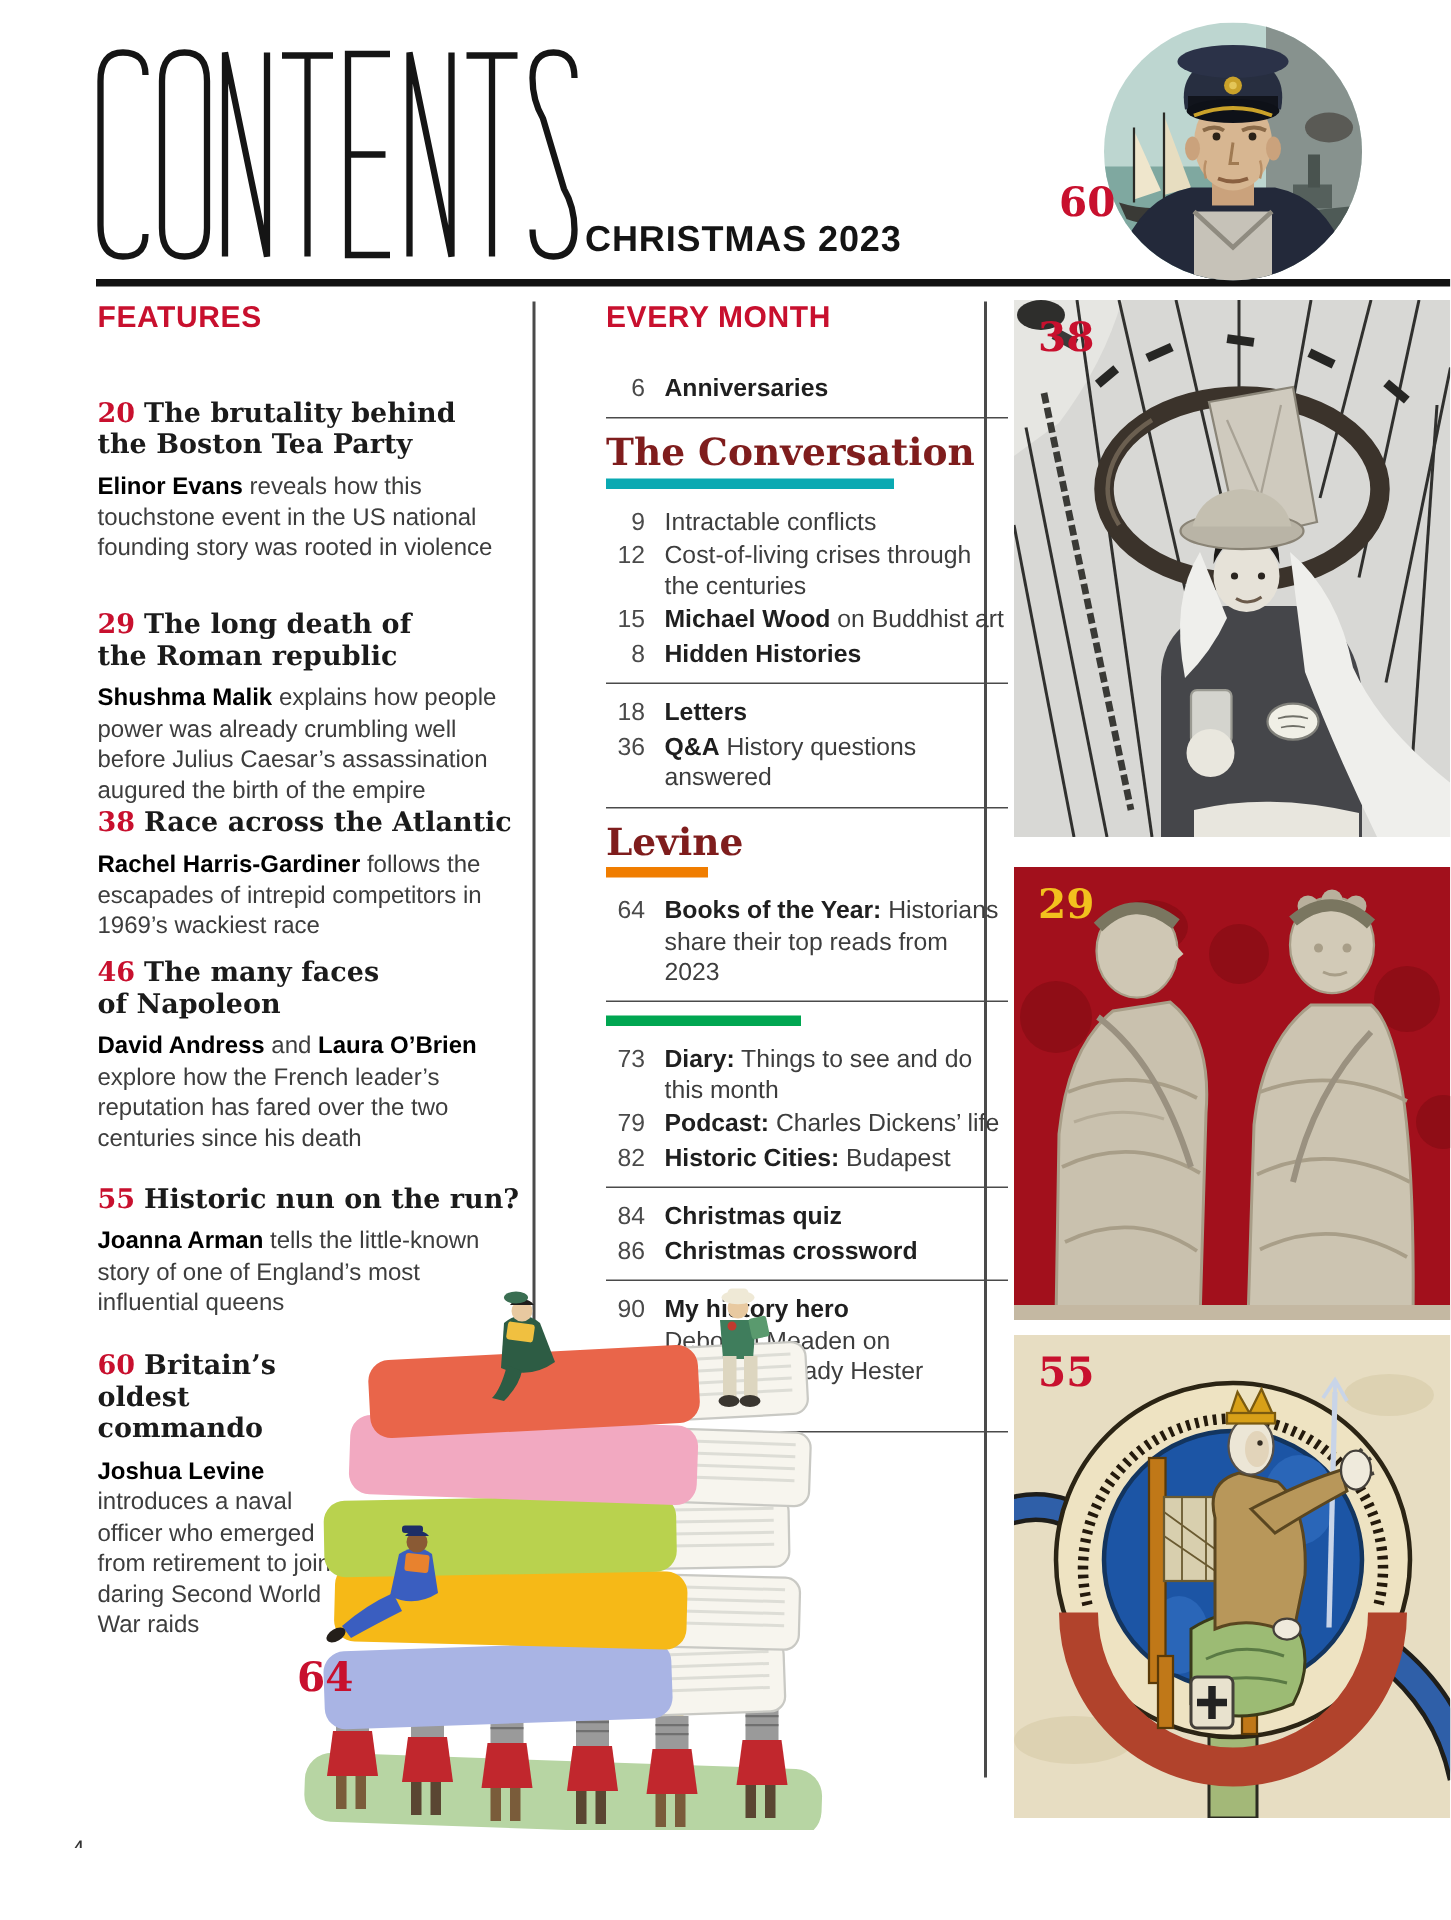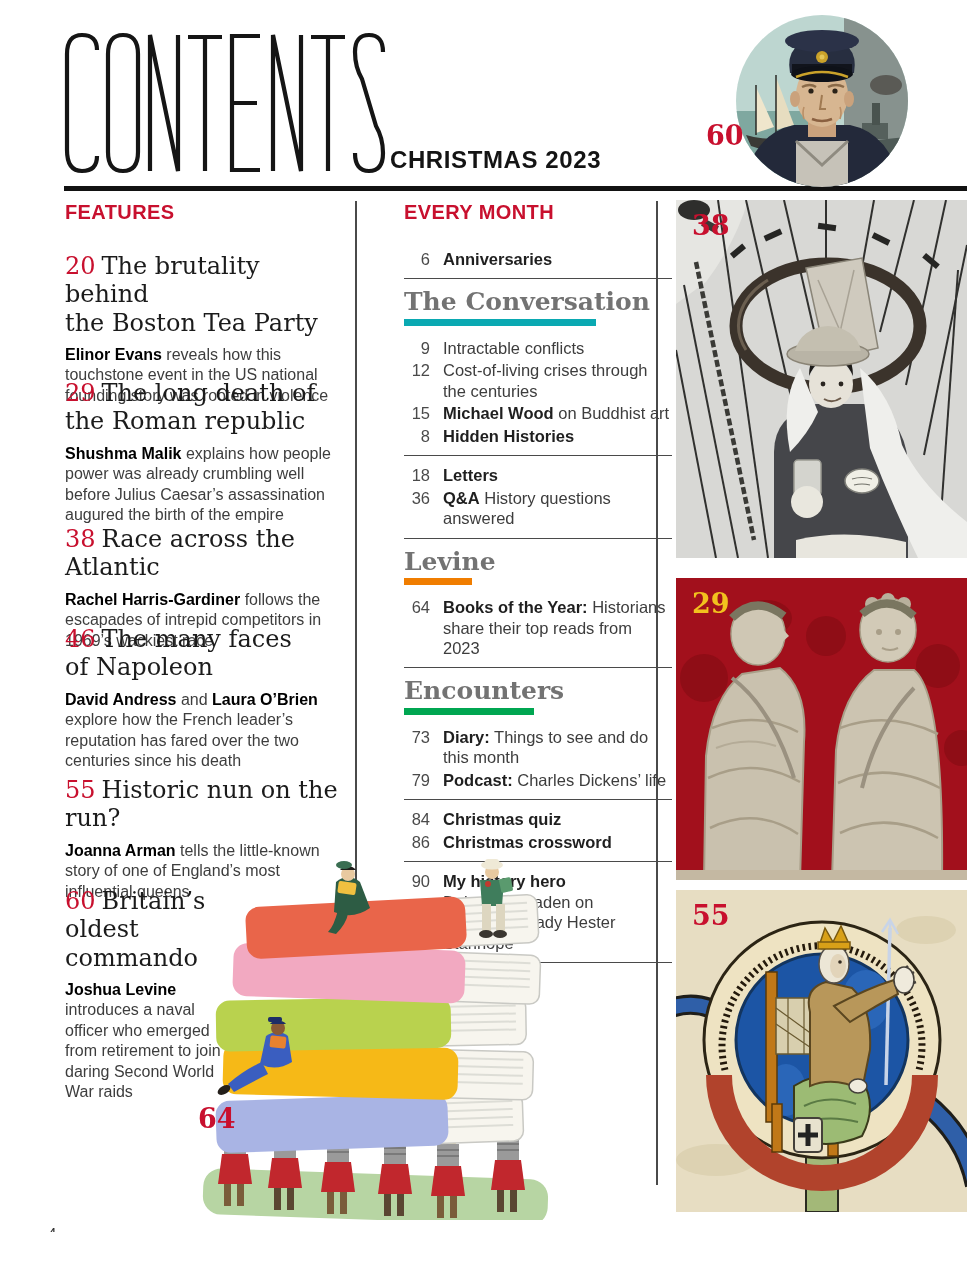--- a/index.html
+++ b/index.html
@@ -13,37 +13,37 @@
   
   .imglabel{position:absolute;font-family:"DejaVu Serif",serif;font-weight:bold;
             font-size:27px;color:#c8102e;z-index:6;}
   .imglabel.gold{color:#f2c11e;}
   
   .vdiv{position:absolute;width:1.5px;background:#4a4a4a;}
   .eyebrow{margin:0;font-size:20px;font-weight:bold;color:#c8102e;letter-spacing:.4px;}
   
   .features{position:absolute;left:65px;top:201px;width:285px;}
   .feat{position:absolute;left:0;width:285px;}
-  .ftitle{margin:4px 0 8px 0;font-family:"DejaVu Serif",serif;font-weight:normal;
-          font-size:24px;line-height:1.18;color:#1b1b1b;}
+  .ftitle{margin:17px 0 8px 0;font-family:"DejaVu Serif",serif;font-weight:bold;
+          font-size:18px;line-height:1.18;color:#1b1b1b;}
   .ftitle .fnum{color:#c8102e;margin-right:6px;}
   .ftitle .ft{white-space:pre-line;}
   .fdesc{margin:0;font-size:16px;line-height:1.28;color:#3d3d3d;}
   .fdesc b{color:#000000;}
   
   .toc{position:absolute;left:372px;top:201px;width:268px;margin-left:32px;}
   .toc .eyebrow{margin-bottom:25px;}
   .trow{display:flex;font-size:16.5px;line-height:1.24;margin-bottom:2px;color:#3d3d3d;}
   .trow .num{width:26px;text-align:right;margin-right:13px;flex:none;color:#4a4a4a;}
   .trow .rowtext{flex:1;}
   .trow b{color:#1f1f1f;text-align:center;}
   .trow .sub{display:block;}
   .toc hr{border:none;border-top:1.5px solid #4a4a4a;margin:9px 0 9px 0;}
   .tsection{margin:2px 0 0 0;font-family:"DejaVu Serif",serif;font-weight:bold;
-            font-size:25px;color:#737373;line-height:1.1;}
+            font-size:25px;color:#7f1d1d;line-height:1.1;}
   .bar{height:7px;margin:3px 0 12px 0;}
   .bar.teal{background:#0aa9b2;width:192px;}
   .bar.orange{background:#f07d00;width:68px;}
   .bar.green{background:#00a651;width:130px;}
   
   .img{position:absolute;display:block;}
   .pagenum{position:absolute;left:48px;top:1224px;font-size:15px;color:#333;}
 </style>
 </head>
 <body>
@@ -133,21 +133,21 @@
 
   <div class="features">
     <h2 class="eyebrow">FEATURES</h2>
 
     <div class="feat" style="top:47px;">
       <h3 class="ftitle"><span class="fnum">20</span><span class="ft">The brutality behind
 the Boston Tea Party</span></h3>
       <p class="fdesc"><b>Elinor Evans</b><span></span><b></b><span> reveals how this touchstone event in the US national founding story was rooted in violence</span></p>
     </div>
 
-    <div class="feat" style="top:174px;">
+    <div class="feat" style="top:188px;">
       <h3 class="ftitle"><span class="fnum">29</span><span class="ft">The long death of
 the Roman republic</span></h3>
       <p class="fdesc"><b>Shushma Malik</b><span></span><b></b><span> explains how people power was already crumbling well before Julius Caesar’s assassination augured the birth of the empire</span></p>
     </div>
 
     <div class="feat" style="top:320px;">
       <h3 class="ftitle"><span class="fnum">38</span><span class="ft">Race across the Atlantic</span></h3>
       <p class="fdesc"><b>Rachel Harris-Gardiner</b><span></span><b></b><span> follows the escapades of intrepid competitors in 1969’s wackiest race</span></p>
     </div>
 
@@ -209,29 +209,32 @@
     <hr>
 
     <h3 class="tsection">Levine</h3>
     <div class="bar orange"></div>
     <div class="trow">
         <span class="num">64</span>
         <span class="rowtext"><b>Books of the Year:</b><span> Historians share their top reads from 2023</span></span>
       </div>
     <hr>
 
-    <h3 class="tsection">Encounters</h3>
     <div class="bar green"></div>
     <div class="trow">
         <span class="num">73</span>
         <span class="rowtext"><b>Diary:</b><span> Things to see and do this month</span></span>
       </div>
     <div class="trow">
         <span class="num">79</span>
         <span class="rowtext"><b>Podcast:</b><span> Charles Dickens’ life</span></span>
+      </div>
+    <div class="trow">
+        <span class="num">82</span>
+        <span class="rowtext"><b>Historic Cities:</b><span> Budapest</span></span>
       </div>
     <hr>
 
     <div class="trow">
         <span class="num">84</span>
         <span class="rowtext"><b>Christmas quiz</b><span></span></span>
       </div>
     <div class="trow">
         <span class="num">86</span>
         <span class="rowtext"><b>Christmas crossword</b><span></span></span>

